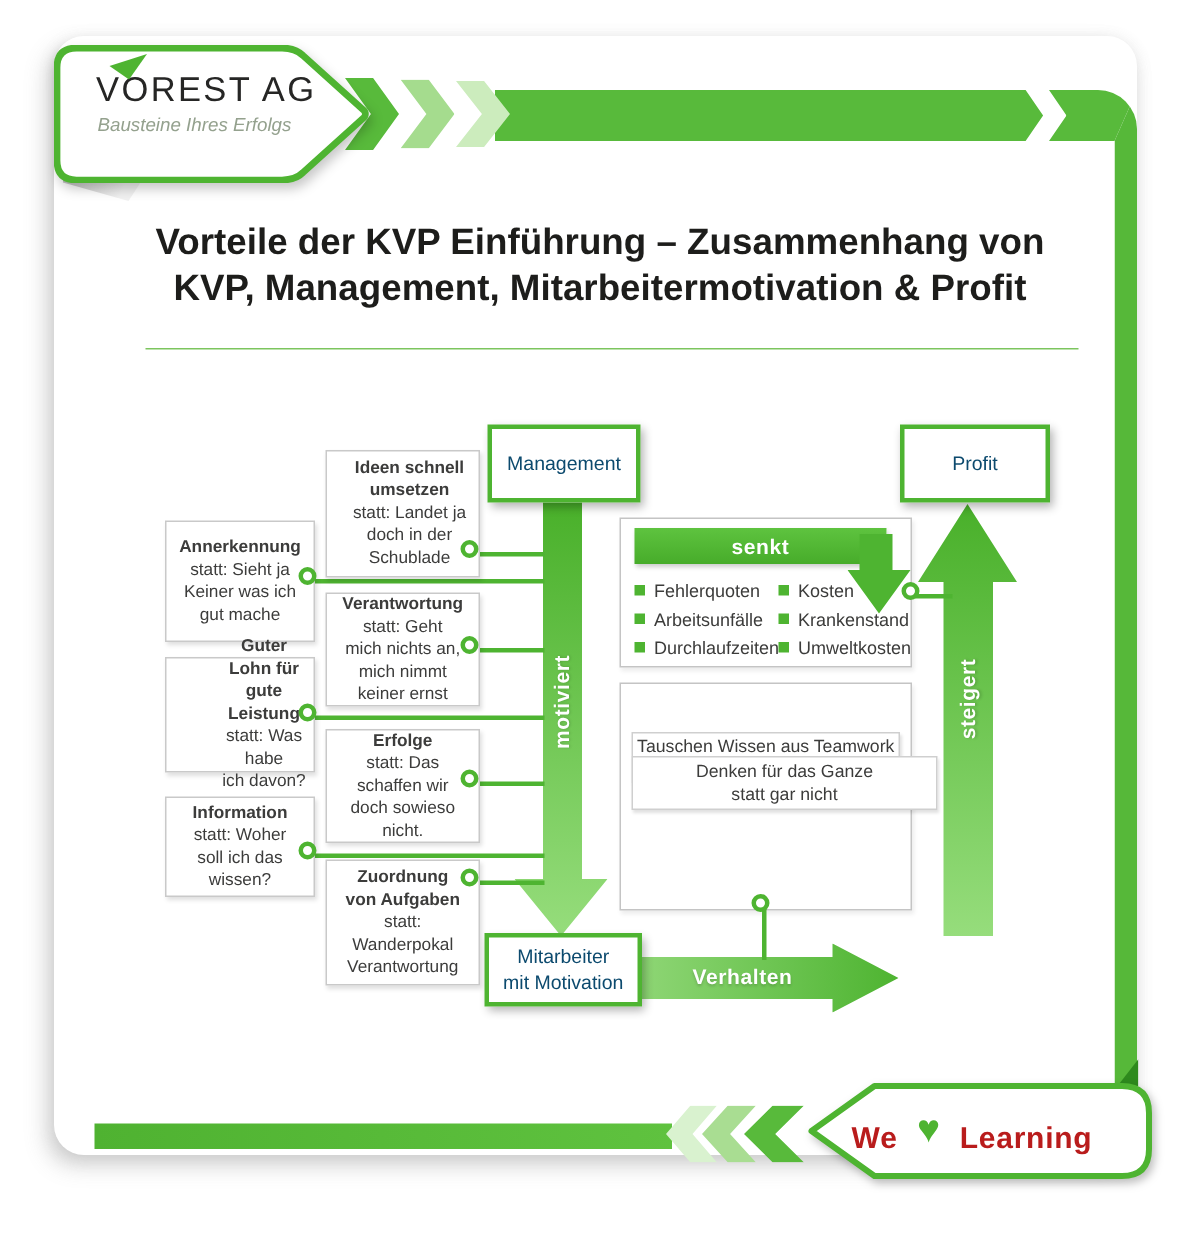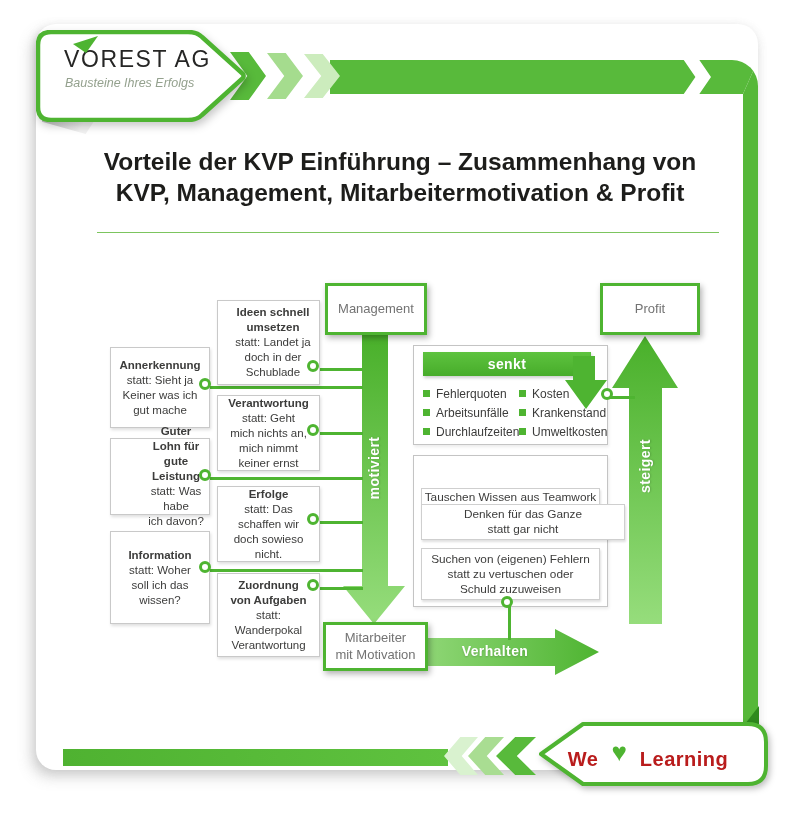--- a/index.html
+++ b/index.html
@@ -51,21 +51,21 @@
     box-shadow:1px 2px 3px rgba(0,0,0,.13);
     display:flex; flex-direction:column; align-items:center; justify-content:center;
     text-align:center; color:#3c3c3b; font-size:11.5px; line-height:15px; padding:2px 3px;
   }
   .gbox .bt { font-weight:bold; white-space:pre-line; }
   .gbox .bb { white-space:pre-line; }
   .node {
     border:3px solid #4eb431; background:#ffffff;
     box-shadow:2px 3px 6px rgba(0,0,0,.3);
     display:flex; align-items:center; justify-content:center; text-align:center;
-    font-size:13px; color:#737373; line-height:16.5px; white-space:pre-line;
+    font-size:13px; color:#0c4a6e; line-height:16.5px; white-space:pre-line;
   }
 
   
   .cline { background:#4eb431; z-index:3; }
   .cdot {
     width:12px; height:12px; border:3px solid #4eb431; border-radius:50%;
     background:#ffffff; z-index:5;
   }
 
   
@@ -182,21 +182,21 @@
     <div class="bb">statt: Sieht ja
 Keiner was ich
 gut mache</div>
   </div>
   <div class="abs gbox" style="left:110px; top:438px; width:100px; height:77px; z-index:4;padding-left:35px;">
     <div class="bt">Guter Lohn für
 gute Leistung</div>
     <div class="bb">statt: Was habe
 ich davon?</div>
   </div>
-  <div class="abs gbox" style="left:110px; top:531px; width:100px; height:93px; z-index:4;">
+  <div class="abs gbox" style="left:110px; top:531px; width:100px; height:67px; z-index:4;">
     <div class="bt">Information</div>
     <div class="bb">statt: Woher
 soll ich das
 wissen?</div>
   </div>
 
   <div class="abs gbox" style="left:217px; top:300px; width:103px; height:85px; z-index:4;padding-left:12px;">
     <div class="bt">Ideen schnell
 umsetzen</div>
     <div class="bb">statt: Landet ja
@@ -277,23 +277,20 @@
         <span class="bullet"></span>
         <span>Umweltkosten</span>
       </div>
   </div>
 
   <div class="abs group" style="left:413px; top:455px; width:195px; height:152px; z-index:1;"></div>
   <div class="abs bbox" style="left:421px; top:488px; width:179px; height:34px; z-index:2;">Tauschen Wissen aus Teamwork
 statt Herrschaftswissen</div>
   <div class="abs bbox" style="left:421px; top:504px; width:204px; height:36px; z-index:2;">Denken für das Ganze
 statt gar nicht</div>
-  <div class="abs bbox" style="left:421px; top:548px; width:179px; height:52px; z-index:2;">Suchen von (eigenen) Fehlern
-statt zu vertuschen oder
-Schuld zuzuweisen</div>
 
   <div class="abs ribbon-fold"></div>
   <div class="abs bottom-band"></div>
   <div class="abs chev left" style="left:444px; top:737px; width:34px; height:38px; background:#d9f2cf;"></div>
   <div class="abs chev left" style="left:468px; top:737px; width:36px; height:38px; background:#a9dd92;"></div>
   <div class="abs chev left" style="left:496px; top:737px; width:40px; height:38px; background:#58ba3b;"></div>
   <svg class="abs footer-banner-svg" width="250" height="66" viewBox="0 0 250 66">
     <path d="M64,3 H229 Q247,3 247,21 V45 Q247,63 229,63 H64 L22,33 Z" fill="#ffffff" stroke="#4eb431" stroke-width="4" stroke-linejoin="round"></path>
   </svg>
   <div class="abs footer-content">

